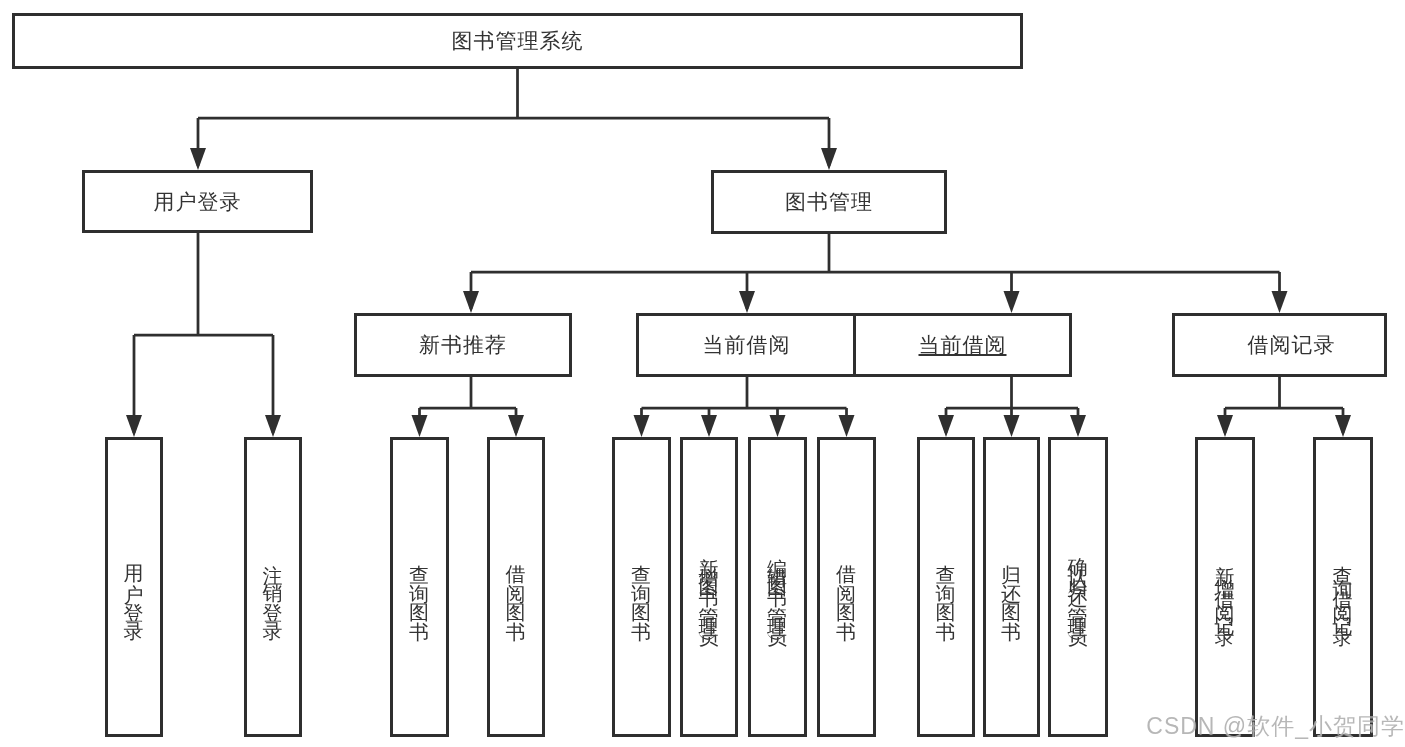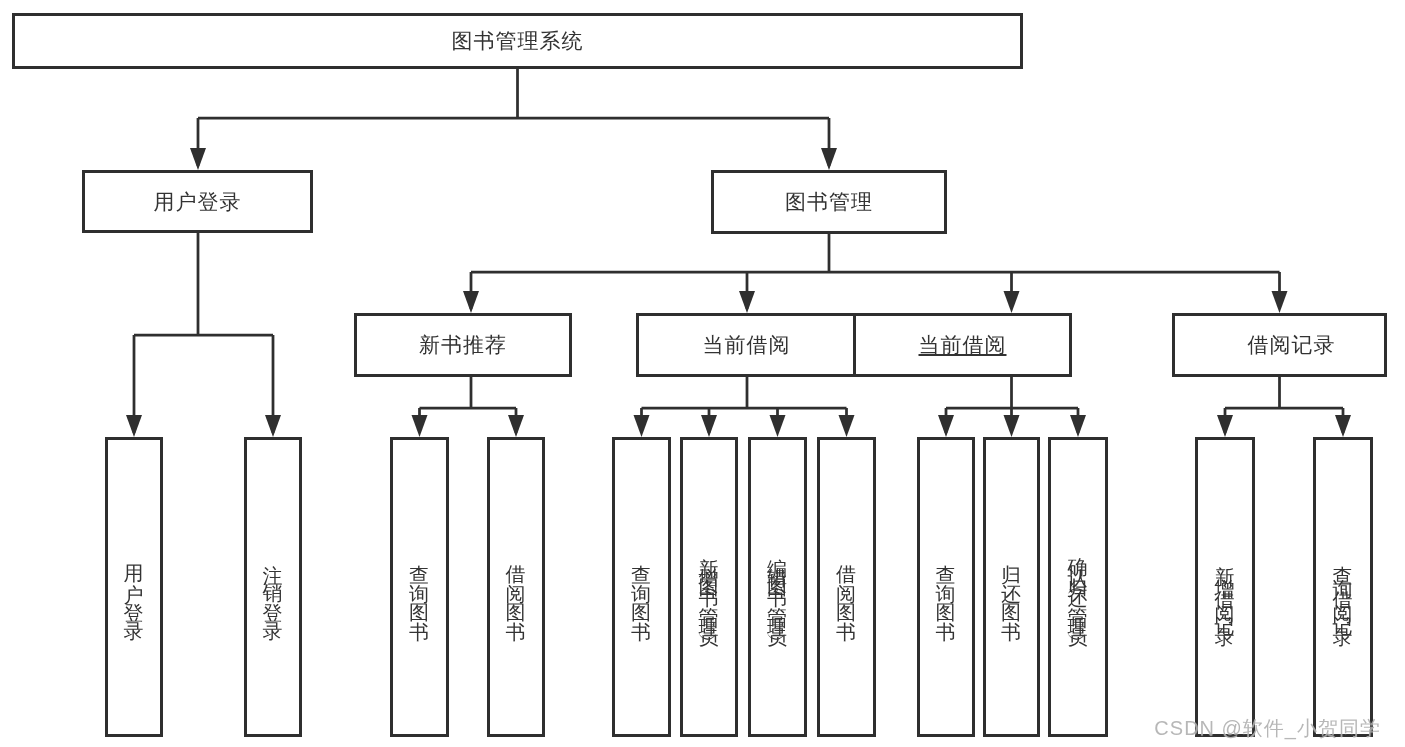--- a/index.html
+++ b/index.html
@@ -40,23 +40,23 @@
   .box.leaf{top:437px;height:300px;}
   .leaf .v{
     writing-mode:vertical-rl;
     text-orientation:mixed;
     font-size:20px;
     color:var(--text);
     line-height:1;
   }
   .watermark{
     position:absolute;
-    right:24px;bottom:5px;
+    right:0;bottom:5px;
     color:var(--wm);
-    font-size:20px;
+    font-size:23px;
     letter-spacing:1px;
     opacity:.9;
     z-index:5;
     text-shadow:0 1px 1px rgba(255,255,255,.6);
   }
 </style>
 </head>
 <body>
 
 <div class="stage">

